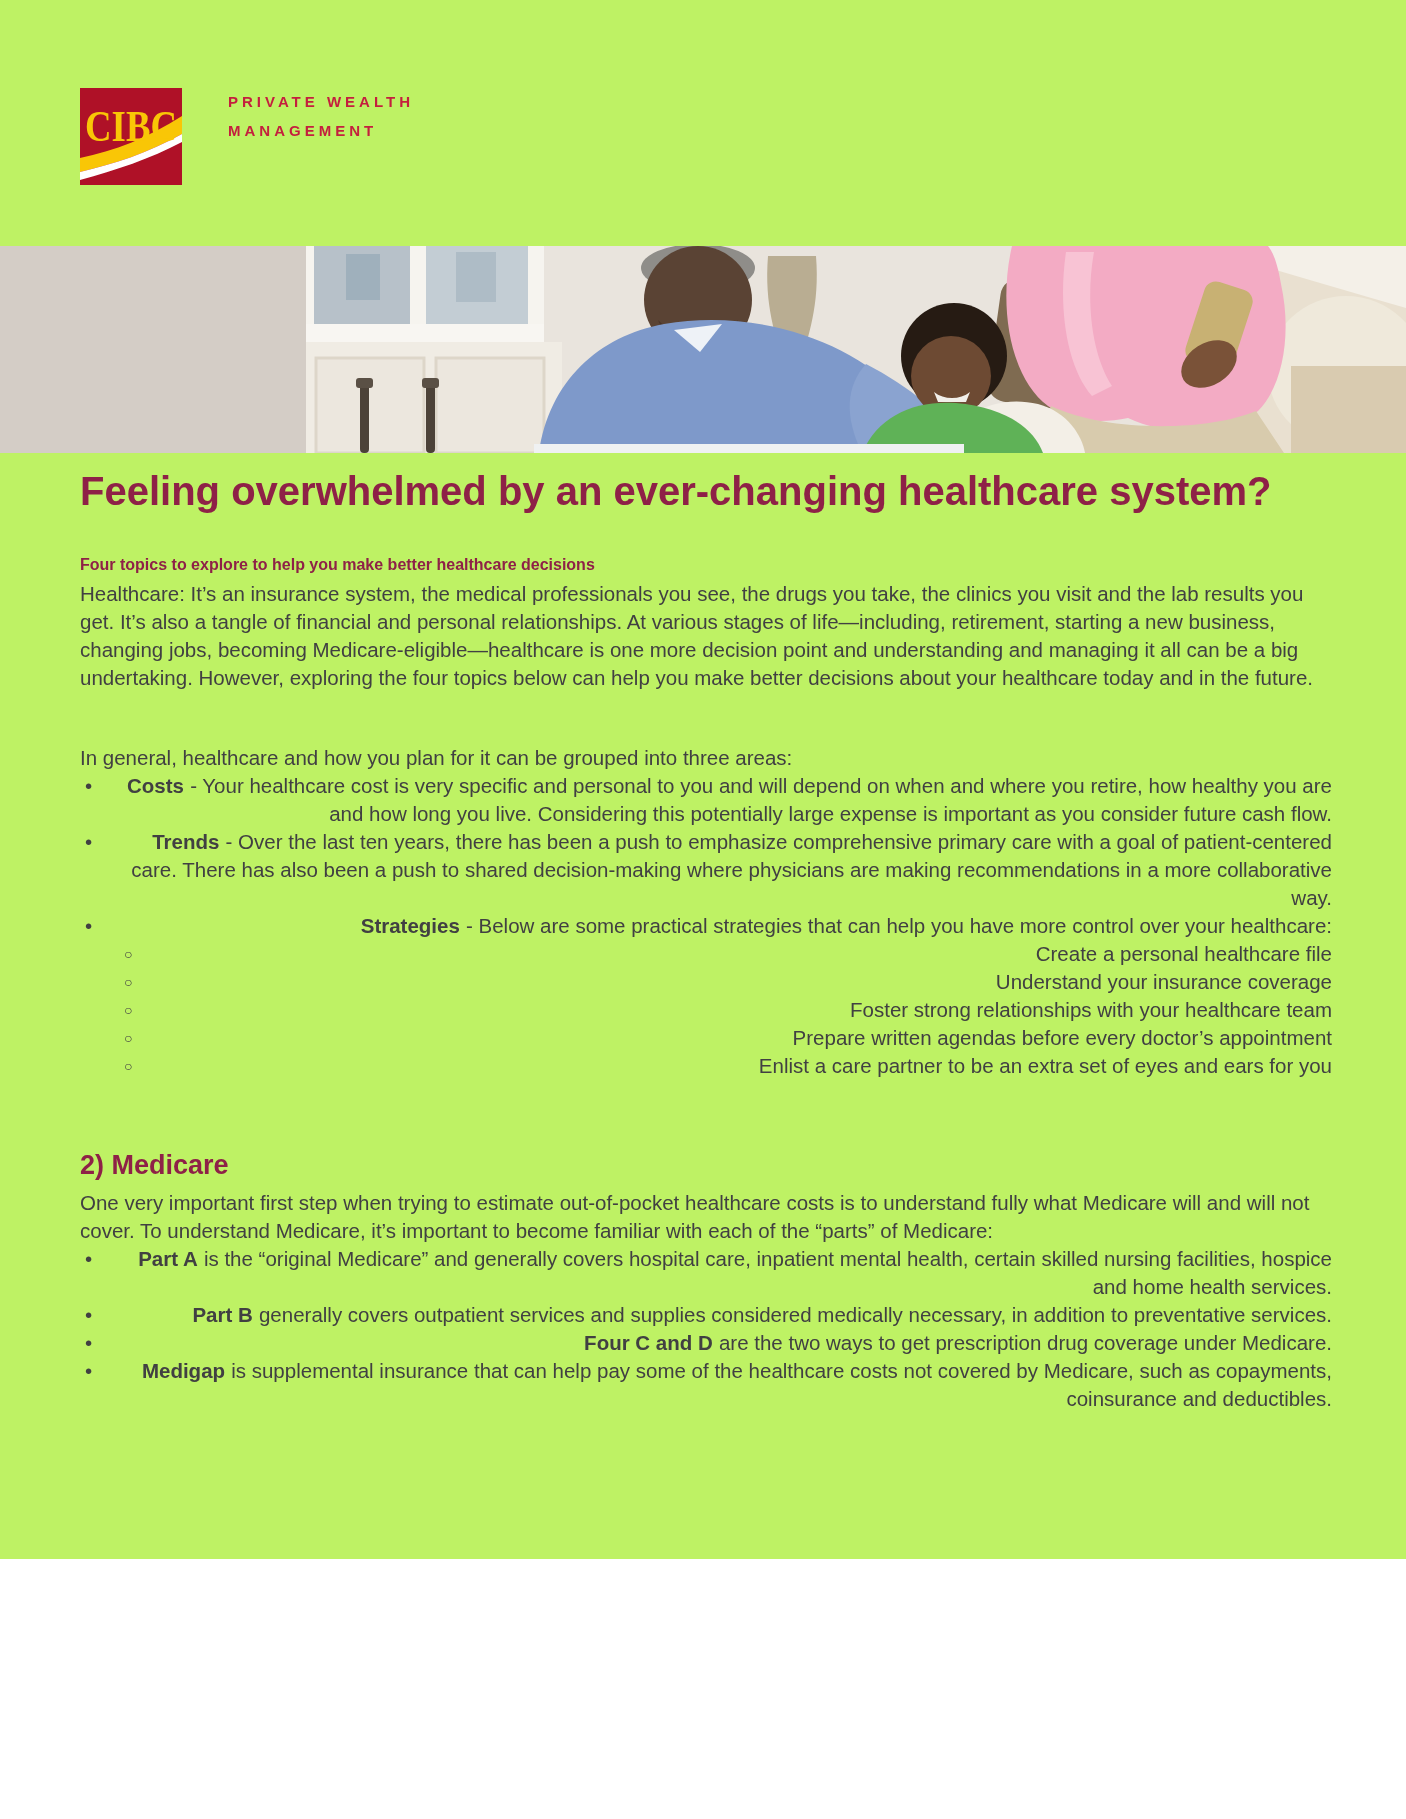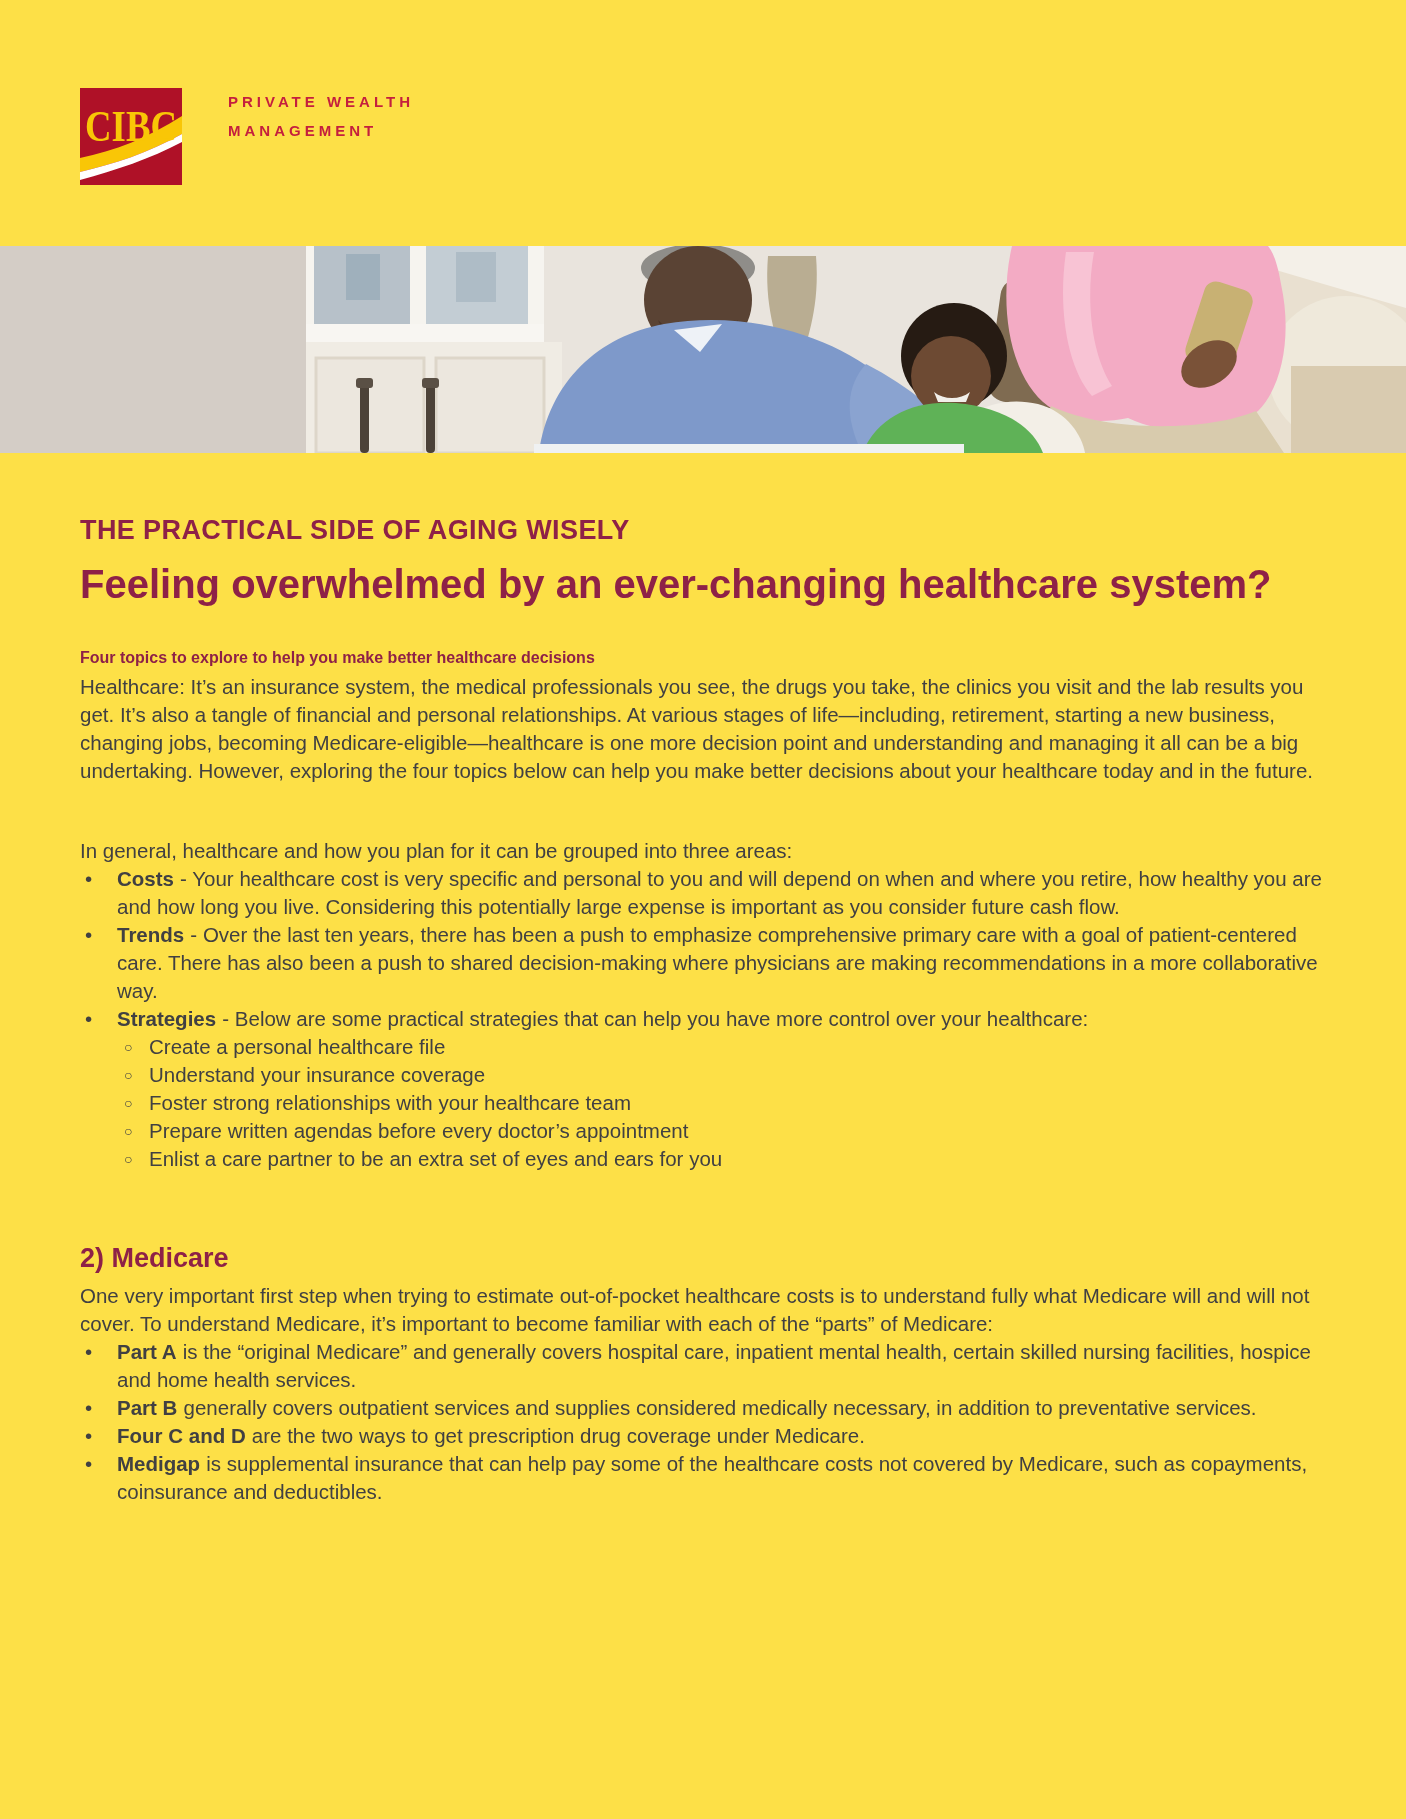--- a/index.html
+++ b/index.html
@@ -1,17 +1,17 @@
 <!DOCTYPE html>
 <html><head>
 <meta charset="utf-8">
 <style>
   html,body { margin:0; padding:0; background:#ffffff; }
   body { font-family:"Liberation Sans", sans-serif; }
-  .page { position:relative; width:1406px; height:1819px; background:#fde047; overflow:hidden; }
+  .page { position:relative; width:1406px; height:1559px; background:#bef264; overflow:hidden; }
 
   
   .logo { position:absolute; left:80px; top:88px; width:102px; height:97px; }
   .wordmark { position:absolute; left:228px; top:87px; color:#C41F3E; font-size:15px;
               font-weight:bold; letter-spacing:4px; line-height:29px; }
 
   
   .banner { position:absolute; left:0; top:246px; width:1406px; height:207px; }
   .banner .beige { position:absolute; left:0; top:0; width:306px; height:207px; background:#D4CDC6; }
   .banner .photo { position:absolute; left:306px; top:0; width:1100px; height:207px; display:block; }
@@ -21,21 +21,21 @@
   .eyebrow { margin:62px 0 0 0; color:#8E2147; font-size:27px; font-weight:bold; letter-spacing:0.4px; }
   .hero-title { margin:16px 0 12px 0; color:#8E2147; font-size:40px; font-weight:700; }
   .intro-heading { margin:42px 0 0 0; color:#8E2147; font-size:16px; font-weight:bold; }
   .body-text { font-size:20.5px; line-height:28px; }
   .para { margin:6px 0 0 0; }
   .section-heading { color:#8E2147; font-size:27px; font-weight:bold; margin:0 0 8px 0; }
   .sect1 { margin-top:52px; }
   .sect2 { margin-top:70px; }
   .li { display:flex; align-items:flex-start; }
   .mk { flex:0 0 37px; padding-left:5px; box-sizing:border-box; }
-  .lt { flex:1 1 auto; }
+  .lt { flex:1 1 auto;text-align:right; }
   .ld { font-weight:bold; margin-right:0.30em; }
   .sub .mk { flex:0 0 25px; margin-left:44px; padding-left:0; font-size:14px; line-height:28px; }
 
   .footer { position:absolute; left:80px; top:1816px; color:#6B6C6F; font-size:20px; }
 </style>
 </head>
 <body>
 
 <div class="page">
 
@@ -100,21 +100,20 @@
       <circle cx="648" cy="110" r="53" fill="#261B13"></circle>
       <circle cx="645" cy="130" r="40" fill="#6D4A33"></circle>
       <path d="M628,146 C638,154 654,154 664,146 L660,156 L632,156 Z" fill="#F2EFEA"></path>
       <path d="M556,207 C572,170 608,154 650,157 C696,161 727,180 737,207 Z" fill="#5FB257"></path>
 
       <rect x="228" y="198" width="430" height="9" fill="#EFF1F2"></rect>
     </svg>
   </div>
 
   <div class="main">
-    <div class="eyebrow">THE PRACTICAL SIDE OF AGING WISELY</div>
     <div class="hero-title">Feeling overwhelmed by an ever-changing healthcare system?</div>
 
     <div class="intro-heading">Four topics to explore to help you make better healthcare decisions</div>
     <p class="body-text para">Healthcare:  It’s an insurance system, the medical professionals you see, the drugs you take, the clinics you visit and the lab results you get.  It’s also a tangle of financial and personal relationships. At various stages of life—including, retirement, starting a new business, changing jobs, becoming Medicare-eligible—healthcare is one more decision point and understanding and managing it all can be a big undertaking.  However, exploring the four topics below can help you make better decisions about your healthcare today and in the future.</p>
 
     <div class="sect1">
       <div class="body-text">In general, healthcare and how you plan for it can be grouped into three areas:</div>
 
       <div class="body-text">
         <div class="li">

